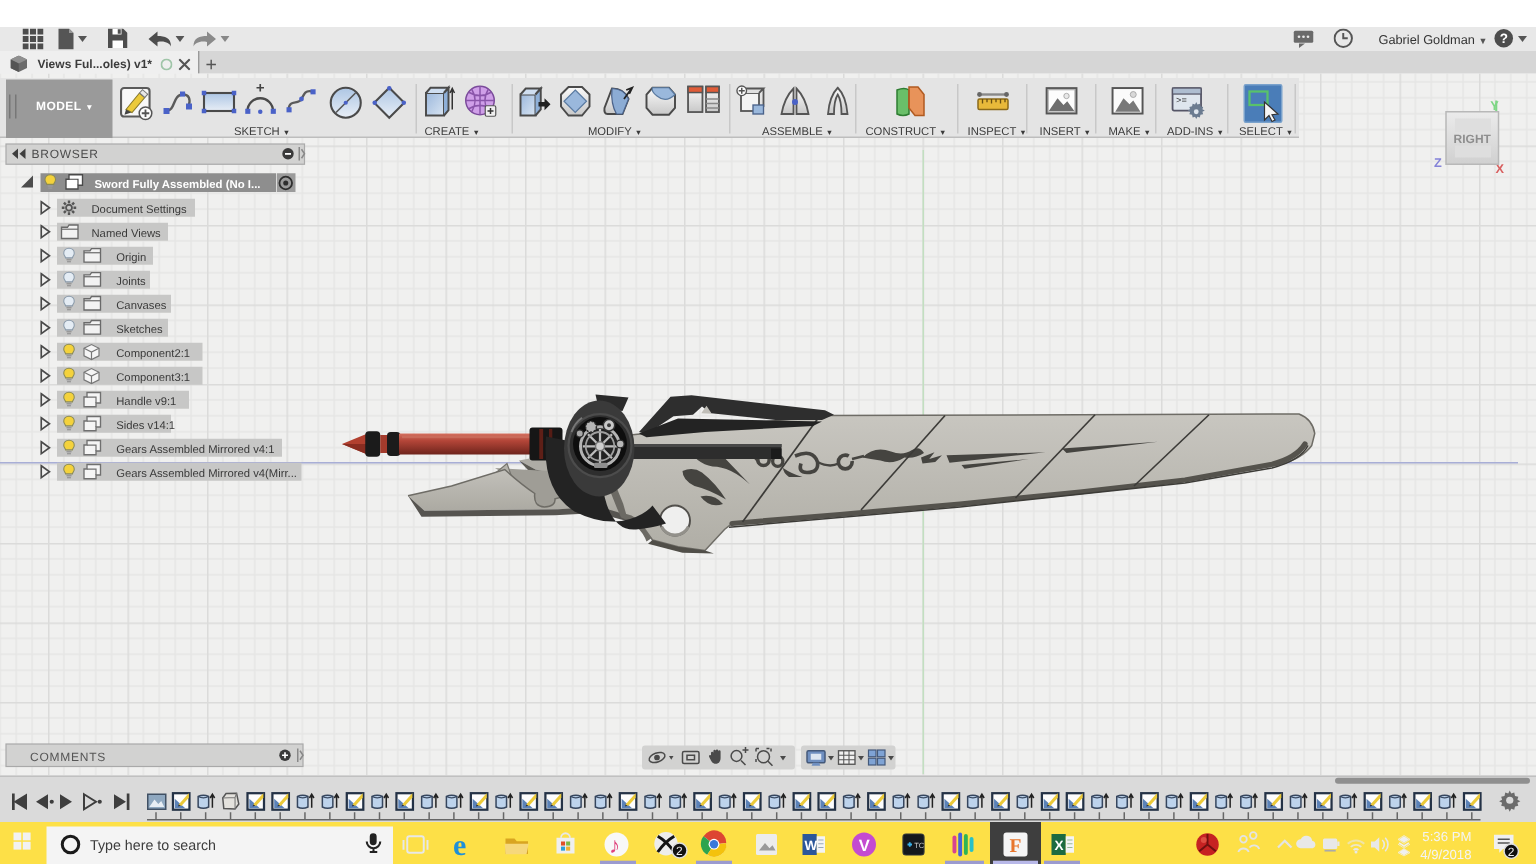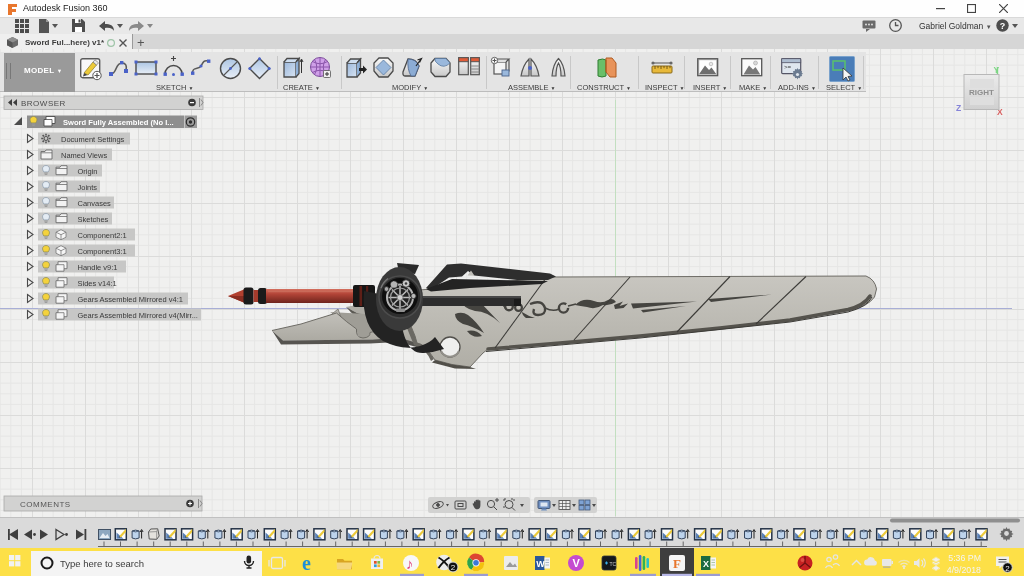--- a/index.html
+++ b/index.html
@@ -1,35 +1,20 @@
 <!DOCTYPE html>
 <html><head><meta charset="utf-8"><style>
 *{margin:0;padding:0;box-sizing:border-box}
 html,body{width:1024px;height:576px;overflow:hidden;font-family:"Liberation Sans",sans-serif}
 .abs{position:absolute}
 .lbl{position:absolute;font-size:7.5px;color:#3a3a3a;white-space:nowrap}
 </style></head>
 <body>
 <div id="root" style="position:relative;width:1024px;height:576px;background:#fff;overflow:hidden">
 
-<div class="abs" style="left:0;top:0;width:1024px;height:18px;background:#fefefe;border-bottom:1px solid #d9d9d9">
-  <svg class="abs" style="left:7px;top:4px" width="11" height="11" viewBox="0 0 11 11">
-        <path d="M1 0h9v3H5v2h4v3H5v3H1z" fill="#e8762d"></path>
-      </svg>
-  <div class="abs" style="left:23px;top:3px;font-size:9px;color:#222">Autodesk Fusion 360</div>
-  <svg class="abs" style="left:936px;top:8px" width="9" height="2">
-        <rect width="9" height="1.2" fill="#444"></rect>
-      </svg>
-  <svg class="abs" style="left:967px;top:4px" width="9" height="9">
-        <rect x="0.5" y="0.5" width="8" height="8" fill="none" stroke="#444" stroke-width="1.2"></rect>
-      </svg>
-  <svg class="abs" style="left:999px;top:4px" width="9" height="9">
-        <path d="M0 0L9 9M9 0L0 9" stroke="#444" stroke-width="1.2"></path>
-      </svg>
-</div>
 
 <div class="abs" style="left:0;top:18px;width:1024px;height:16px;background:#e8e8e8">
   <svg class="abs" style="left:15px;top:1px" width="14" height="14" viewBox="0 0 14 14">
         <g fill="#4d4d4d">
           <rect x="0" y="0" width="4" height="4"></rect>
           <rect x="5" y="0" width="4" height="4"></rect>
           <rect x="10" y="0" width="4" height="4"></rect>
           <rect x="0" y="5" width="4" height="4"></rect>
           <rect x="5" y="5" width="4" height="4"></rect>
           <rect x="10" y="5" width="4" height="4"></rect>
@@ -87,21 +72,21 @@
       </svg>
 </div>
 
 <div class="abs" style="left:0;top:34px;width:1024px;height:17px;background:#d6d6d6;border-bottom:1px solid #8a8a8a">
   <div class="abs" style="left:0;top:0;width:133px;height:17px;background:#efefef;border-right:1px solid #9a9a9a"></div>
   <svg class="abs" style="left:7px;top:3px" width="11" height="11" viewBox="0 0 11 11">
         <path d="M5.5 0L11 2.7v5.6L5.5 11 0 8.3V2.7z" fill="#6b6b6b"></path>
         <path d="M5.5 0L11 2.7 5.5 5.4 0 2.7z" fill="#8f8f8f"></path>
         <path d="M5.5 5.4V11L0 8.3V2.7z" fill="#555"></path>
       </svg>
-  <div class="abs" style="left:25px;top:4px;font-size:8px;font-weight:bold;color:#3c3c3c">Sword Ful...here) v1*</div>
+  <div class="abs" style="left:25px;top:4px;font-size:8px;font-weight:bold;color:#3c3c3c">Views Ful...oles) v1*</div>
   <svg class="abs" style="left:107px;top:5px" width="8" height="8">
         <circle cx="4" cy="4" r="3.4" fill="none" stroke="#9fc5a8" stroke-width="1.2"></circle>
       </svg>
   <svg class="abs" style="left:119px;top:5px" width="8" height="8">
         <path d="M0.5 0.5L7.5 7.5M7.5 0.5L0.5 7.5" stroke="#555" stroke-width="1.4"></path>
       </svg>
   <div class="abs" style="left:137px;top:1px;font-size:13px;color:#555">+</div>
 </div>
 
 <div id="viewport" class="abs" style="left:0;top:49px;width:1024px;height:468px;background:#f0f0ef">

